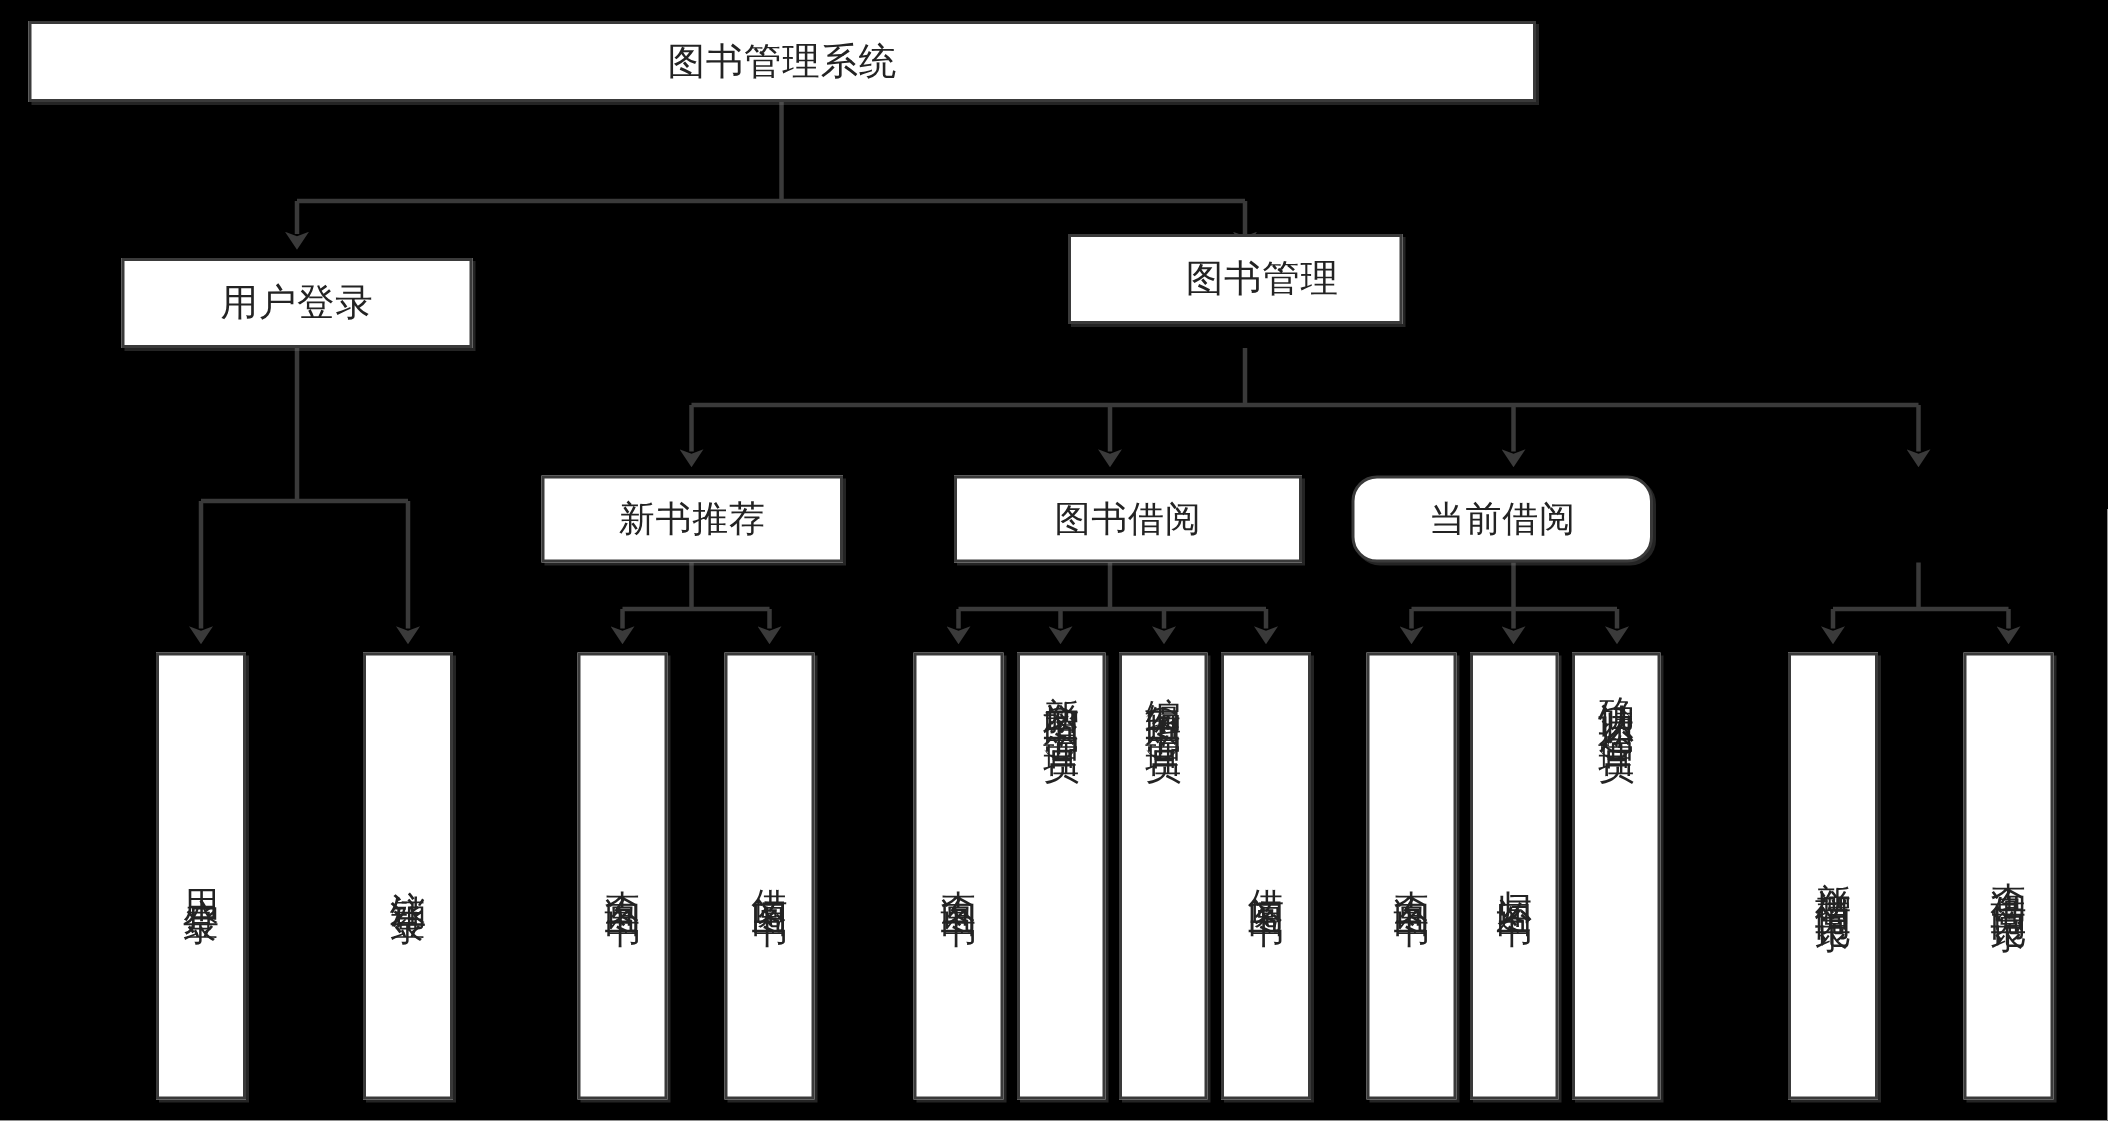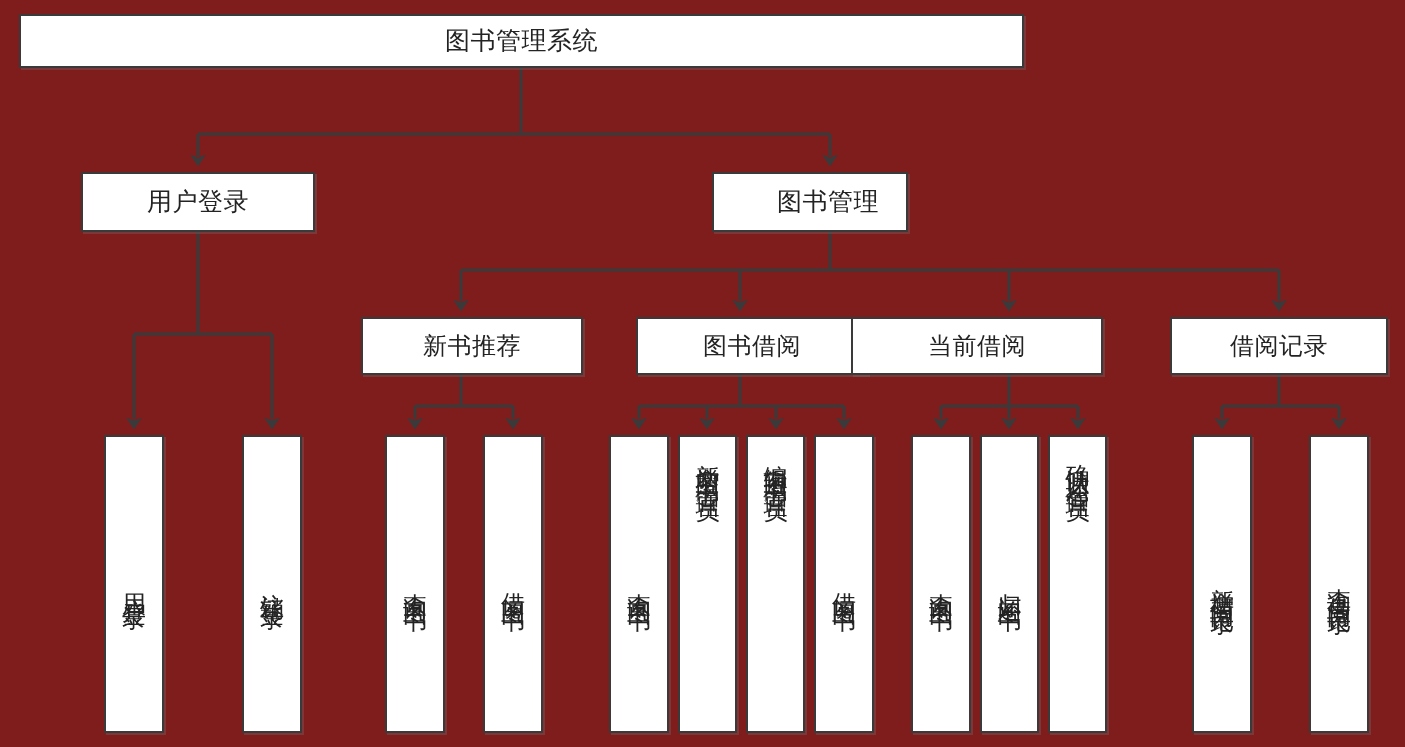--- a/index.html
+++ b/index.html
@@ -9,21 +9,21 @@
     background: #ffffff;
   }
   body {
     font-family: "DejaVu Sans", "Liberation Sans", sans-serif;
     color: #222222;
   }
   #canvas {
     position: relative;
     width: 1405px;
     height: 747px;
-    background: #7f1d1d;
+    background: #000000;
     overflow: hidden;
     text-decoration: underline;
   }
   #edges {
     position: absolute;
     left: 0;
     top: 0;
     width: 1405px;
     height: 747px;
     pointer-events: none;
@@ -140,39 +140,36 @@
   </svg>
 
   <div class="node root h" style="left:19px; top:14px; width:1005px; height:54px;">
     <span class="label">图书管理系统</span>
   </div>
 
   <div class="node h" style="left:81px; top:172px; width:234px; height:60px;">
     <span class="label">用户登录</span>
   </div>
 
-  <div class="node h" style="left:712px; top:172px; width:196px; height:60px;padding-left:36px;">
+  <div class="node h" style="left:712px; top:156px; width:223px; height:60px;padding-left:36px;">
     <span class="label">图书管理</span>
   </div>
 
-  <div class="node lvl3 h" style="left:361px; top:317px; width:222px; height:58px;">
+  <div class="node lvl3 h" style="left:361px; top:317px; width:201px; height:58px;">
     <span class="label">新书推荐</span>
   </div>
 
   <div class="node lvl3 h" style="left:636px; top:317px; width:232px; height:58px;">
     <span class="label">图书借阅</span>
   </div>
 
-  <div class="node lvl3 h" style="left:851px; top:317px; width:252px; height:58px;">
+  <div class="node lvl3 h" style="left:901px; top:317px; width:201px; height:58px;border-radius:17px;">
     <span class="label">当前借阅</span>
   </div>
 
-  <div class="node lvl3 h" style="left:1170px; top:317px; width:218px; height:58px;">
-    <span class="label">借阅记录</span>
-  </div>
 
   <div class="node v center" style="left:104px; top:435px; width:60px; height:298px;">
     <span class="label">用户登录</span>
   </div>
 
   <div class="node v center" style="left:242px; top:435px; width:60px; height:298px;">
     <span class="label">注销登录</span>
   </div>
 
   <div class="node v center" style="left:385px; top:435px; width:60px; height:298px;">

